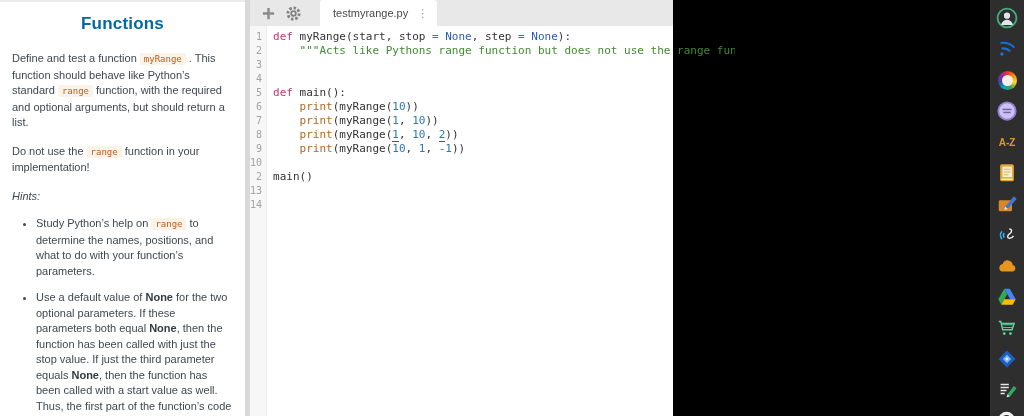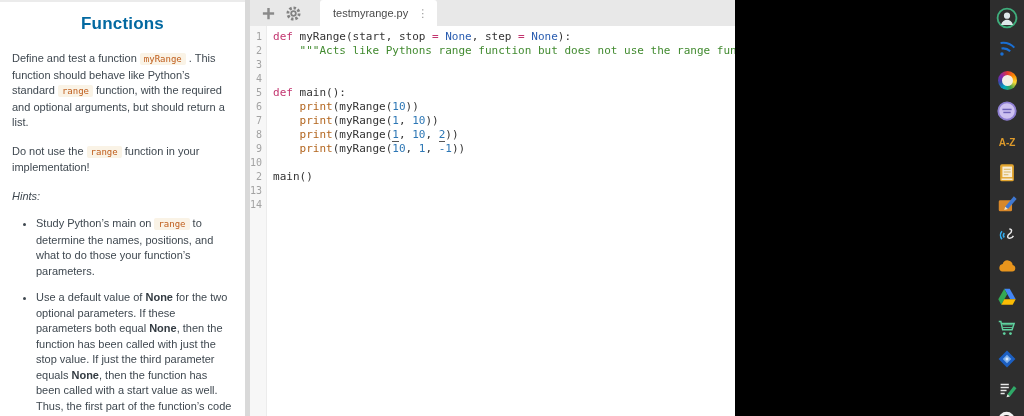--- a/index.html
+++ b/index.html
@@ -14,21 +14,21 @@
   .panel ul{margin:12px 0 0;padding-left:24px;}
   .panel li{font-size:11px;line-height:15.5px;margin-bottom:11px;}
   code.ic{font-family:"DejaVu Sans Mono",monospace;font-size:9px;color:#bf5c1a;background:#faf3e6;
           padding:1px 4px;border-radius:2px;white-space:nowrap;}
   .b{font-weight:bold;color:#333b42;}
 
   
   .divider{position:absolute;left:245px;top:0;width:5px;height:416px;background:#d9d9d9;cursor:col-resize;}
 
   
-  .editor{position:absolute;left:250px;top:0;width:485px;height:416px;background:#6d28d9;}
+  .editor{position:absolute;left:250px;top:0;width:423px;height:416px;background:#6d28d9;}
   .tabbar{position:absolute;top:0;left:0;right:0;height:26px;background:#e8e8e8;display:flex;align-items:center;
           padding-left:8px;box-sizing:border-box;}
   .tbtn{background:none;border:none;width:20px;height:20px;padding:2px;margin-right:5px;cursor:pointer;display:flex;align-items:center;justify-content:center;}
   .tab{background:#fff;height:26px;display:flex;align-items:center;margin-left:12px;padding:0 9px 0 13px;
        font-size:11px;color:#4a4a4a;border-radius:3px 3px 0 0;cursor:pointer;}
   .tabmenu{color:#9a9a9a;margin-left:9px;font-size:11px;cursor:pointer;}
   .codewrap{position:absolute;top:26px;left:0;right:0;bottom:0;display:flex;background:#fff;}
   .gutter{width:23px;background:#f7f7f7;border-right:1px solid #ececec;color:#a3a3a3;
           font:10px/14px "DejaVu Sans Mono",monospace;text-align:right;padding:4px 4px 0 0;box-sizing:border-box;}
   .code{flex:1;font:11px/14px "DejaVu Sans Mono",monospace;color:#333;padding:4px 0 0 6px;white-space:pre;cursor:text;}
@@ -51,21 +51,21 @@
 <body>
 
 <div class="app">
 
   <aside class="panel">
     <h1>Functions</h1>
     <p><span>Define and test a function </span><code class="ic">myRange</code><span> . This function should behave like Python’s standard </span><code class="ic">range</code><span> function, with the required and optional arguments, but should return a list.</span></p>
     <p><span>Do not use the </span><code class="ic">range</code><span> function in your implementation!</span></p>
     <p class="hints">Hints:</p>
     <ul>
-      <li><span>Study Python’s main on </span><code class="ic">range</code><span> to determine the names, positions, and what to do those your function’s parameters.</span></li>
+      <li><span>Study Python’s help on </span><code class="ic">range</code><span> to determine the names, positions, and what to do with your function’s parameters.</span></li>
       <li><span>Use a default value of </span><span class="b">None</span><span> for the two optional parameters. If these parameters both equal </span><span class="b">None</span><span>, then the function has been called with just the stop value. If just the third parameter equals </span><span class="b">None</span><span>, then the function has been called with a start value as well. Thus, the first part of the function’s code establishes what the values of the parameters are or should be. The rest of the code uses those values to build a list by counting up or down.</span></li>
     </ul>
   </aside>
 
   <div class="divider"></div>
 
   <section class="editor">
     <div class="tabbar">
       <button class="tbtn">
         <svg width="15" height="15" viewBox="0 0 16 16">

